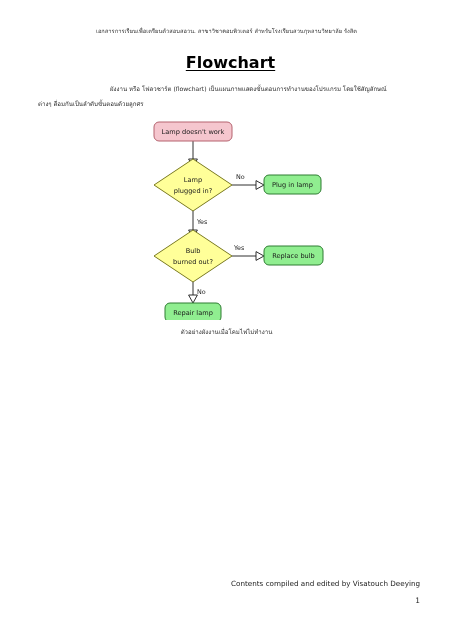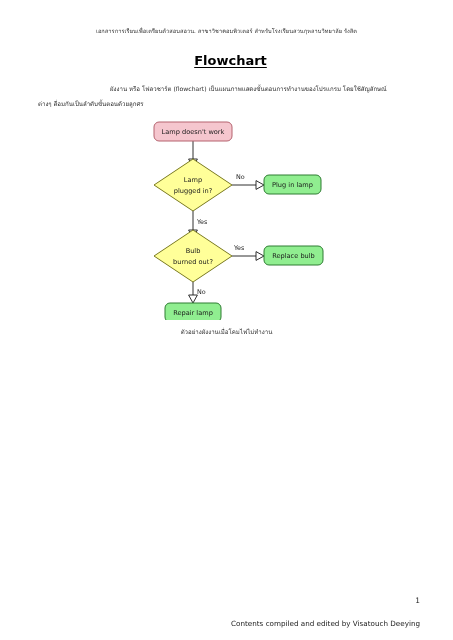--- a/index.html
+++ b/index.html
@@ -35,21 +35,21 @@
     white-space: nowrap;
   }
 
   
   .doc-title {
     position: absolute;
     top: 53px;
     left: 8px;
     right: 0;
     text-align: center;
-    font-size: 13px;
+    font-size: 16px;
     font-weight: bold;
     color: #000000;
   }
   .doc-title span {
     text-decoration: underline;
     text-underline-offset: 2px;
   }
 
   
   .body-text {
@@ -114,21 +114,21 @@
   .page-number {
     position: absolute;
     right: 33px;
     top: 596px;
     font-size: 7.4px;
     color: #1a1a1a;
   }
   .doc-footer {
     position: absolute;
     right: 33px;
-    top: 619px;
+    top: 579px;
     font-size: 7.2px;
     color: #1a1a1a;
     white-space: nowrap;
   }
 </style>
 </head>
 <body>
 
 <div class="page">
 

